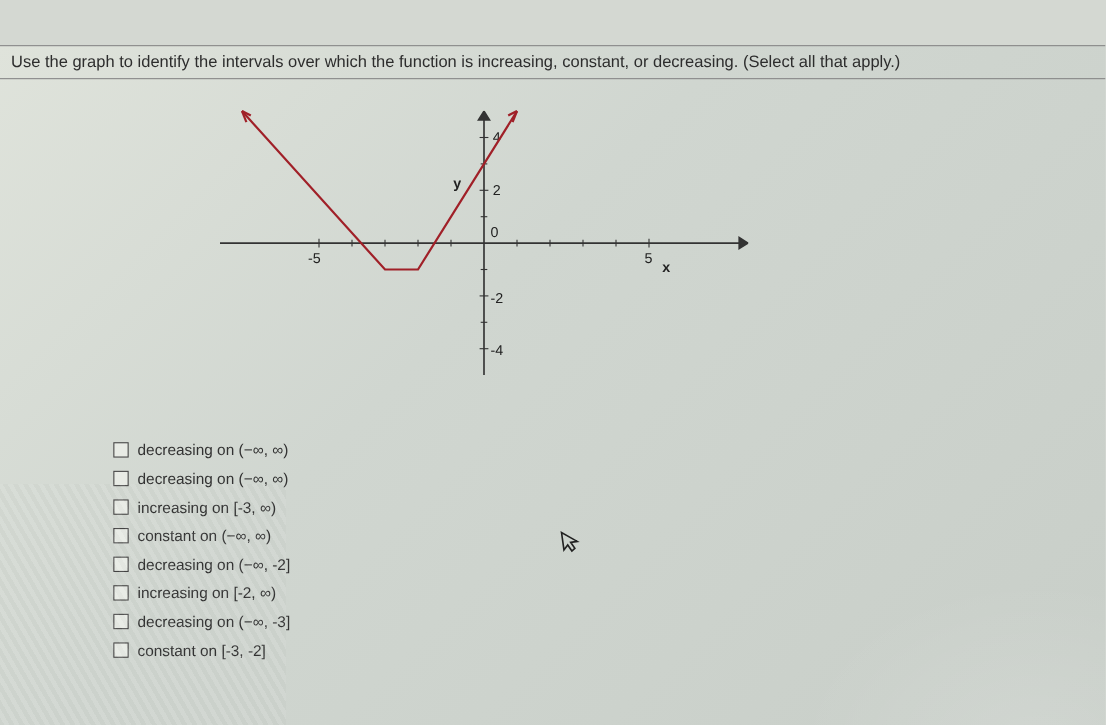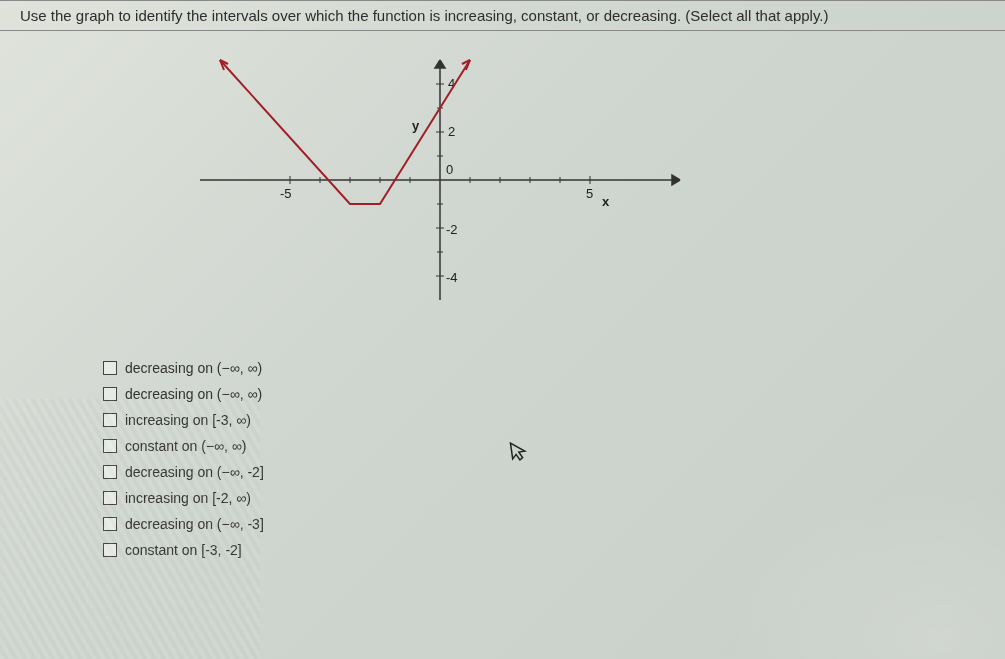--- a/index.html
+++ b/index.html
@@ -15,23 +15,24 @@
   }
   .page {
     background: linear-gradient(135deg, #dfe3db 0%, #d0d6d0 40%, #c8cec8 100%);
     width: 100%;
     height: 100%;
     position: relative;
   }
   .border-top {
     border-top: 1px solid #888;
     border-bottom: 1px solid #888;
-    padding: 6px 20px;
+    padding: 6px 10px;
     font-size: 15px;
     color: #2d2d2d;
+    margin-top: 41px;
   }
   .graph-area {
     position: absolute;
     left: 180px;
     top: 40px;
     width: 520px;
     height: 280px;
   }
   .options {
     position: absolute;

